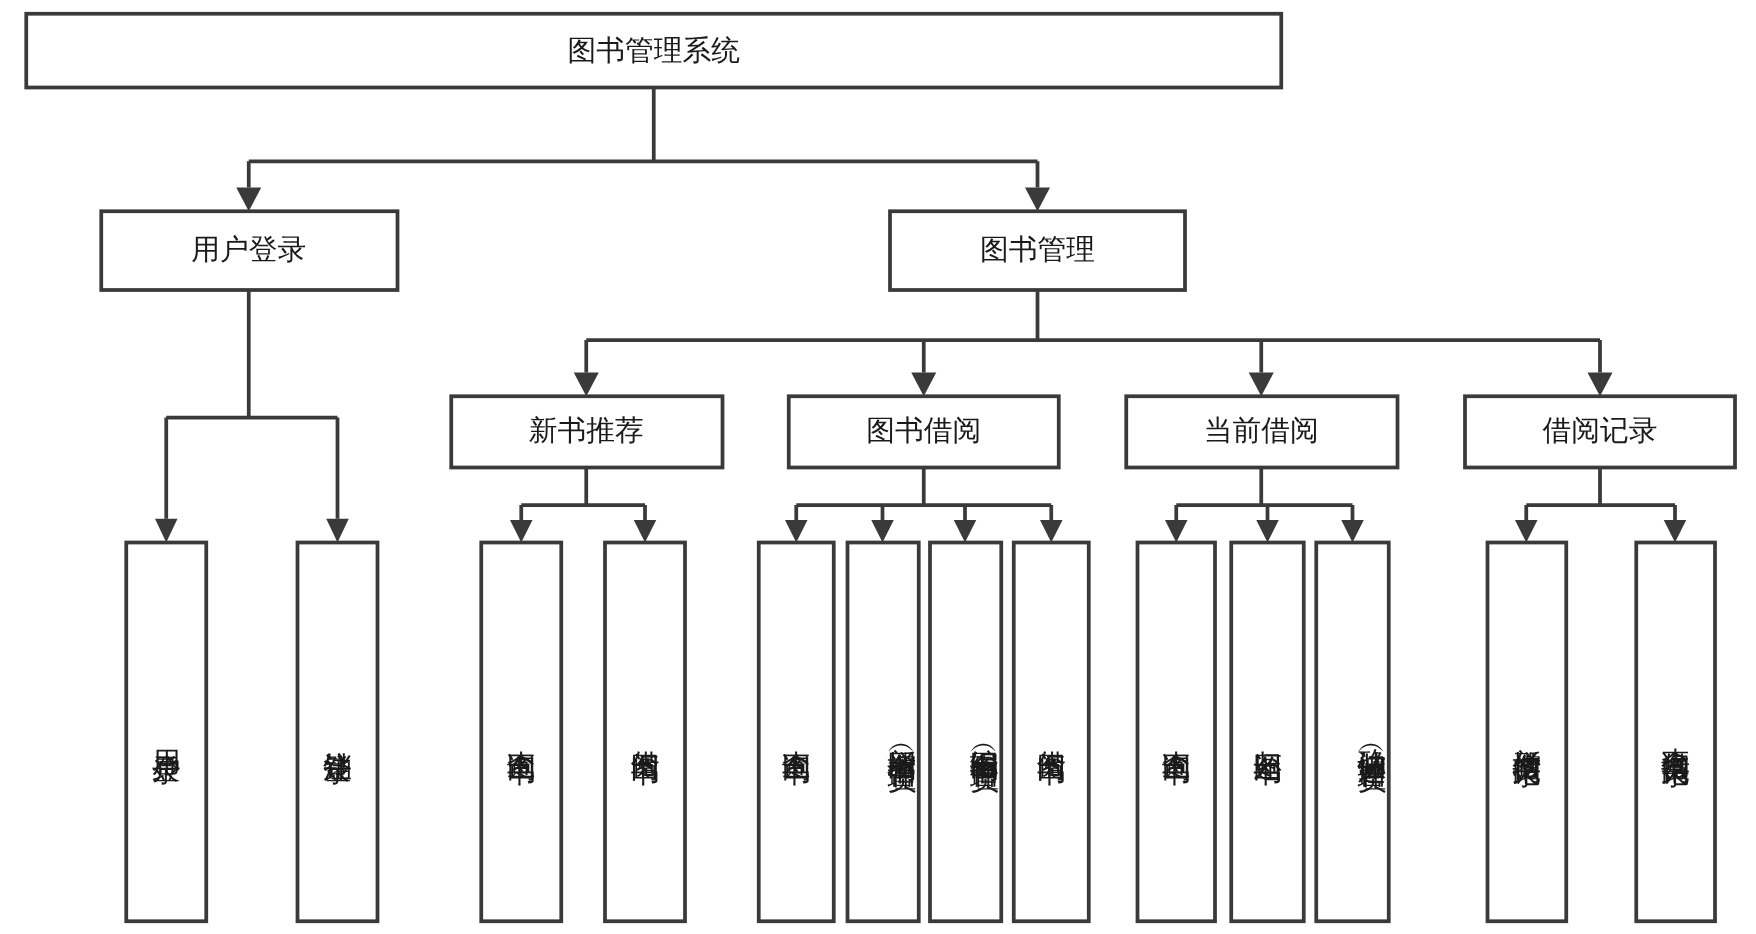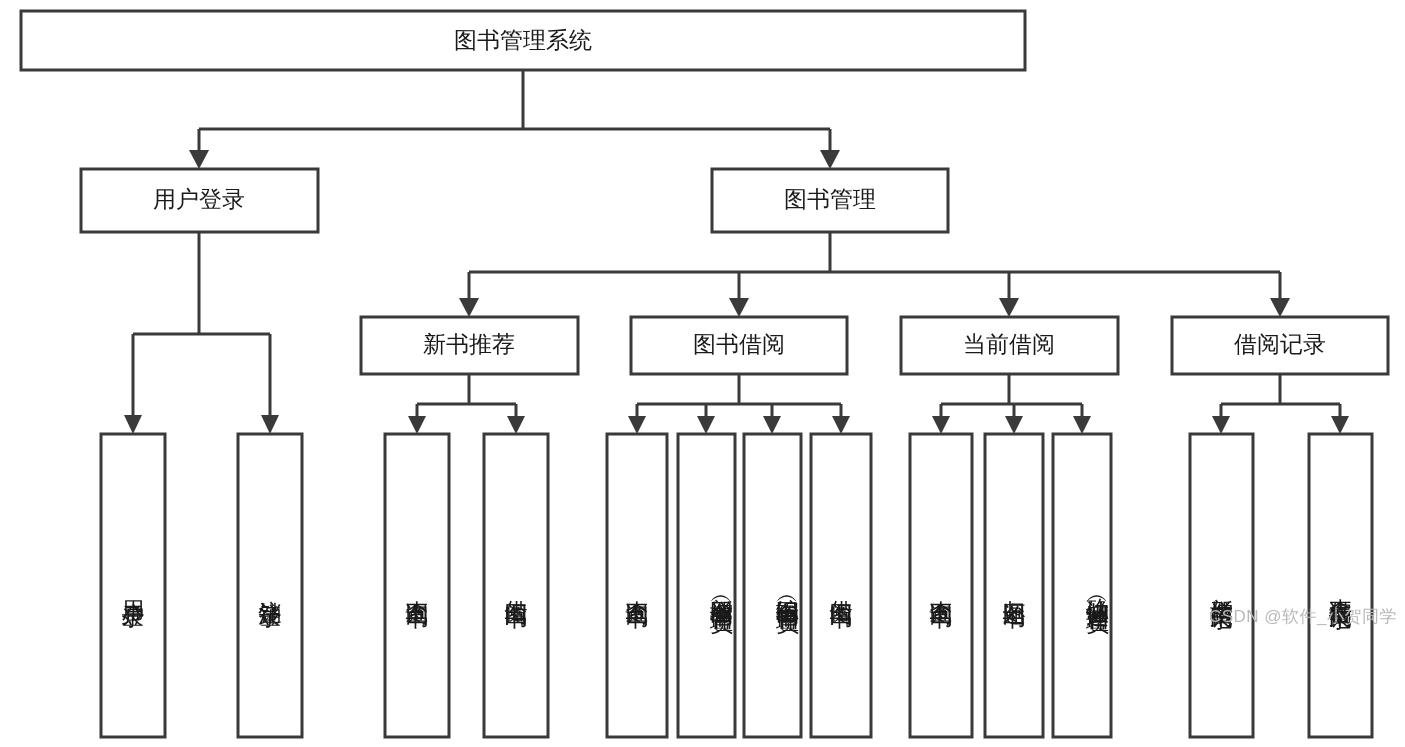--- a/index.html
+++ b/index.html
@@ -212,15 +212,14 @@
   <div class="node-label-v" style="left:607px;  top:434px; width:60px; height:303px;">查询图书</div>
   <div class="node-label-v" style="left:678px;  top:434px; width:57px; height:303px; align-items:flex-start; padding-top:6px; box-sizing:border-box;">新增图书（管理员）</div>
   <div class="node-label-v" style="left:744px;  top:434px; width:57px; height:303px; align-items:flex-start; padding-top:6px; box-sizing:border-box;">编辑图书（管理员）</div>
   <div class="node-label-v" style="left:811px;  top:434px; width:60px; height:303px;">借阅图书</div>
   <div class="node-label-v" style="left:910px;  top:434px; width:62px; height:303px;">查询图书</div>
   <div class="node-label-v" style="left:985px;  top:434px; width:58px; height:303px;">归还图书</div>
   <div class="node-label-v" style="left:1053px; top:434px; width:58px; height:303px; align-items:flex-start; padding-top:6px; box-sizing:border-box;">确认归还（管理员）</div>
   <div class="node-label-v" style="left:1190px; top:434px; width:63px; height:303px;">新增借阅记录</div>
   <div class="node-label-v" style="left:1309px; top:434px; width:63px; height:303px;">查询借阅记录</div>
 
-  <div class="watermark">CSDN @软件_小贺同学</div>
 
 </div>
 
 </body></html>

